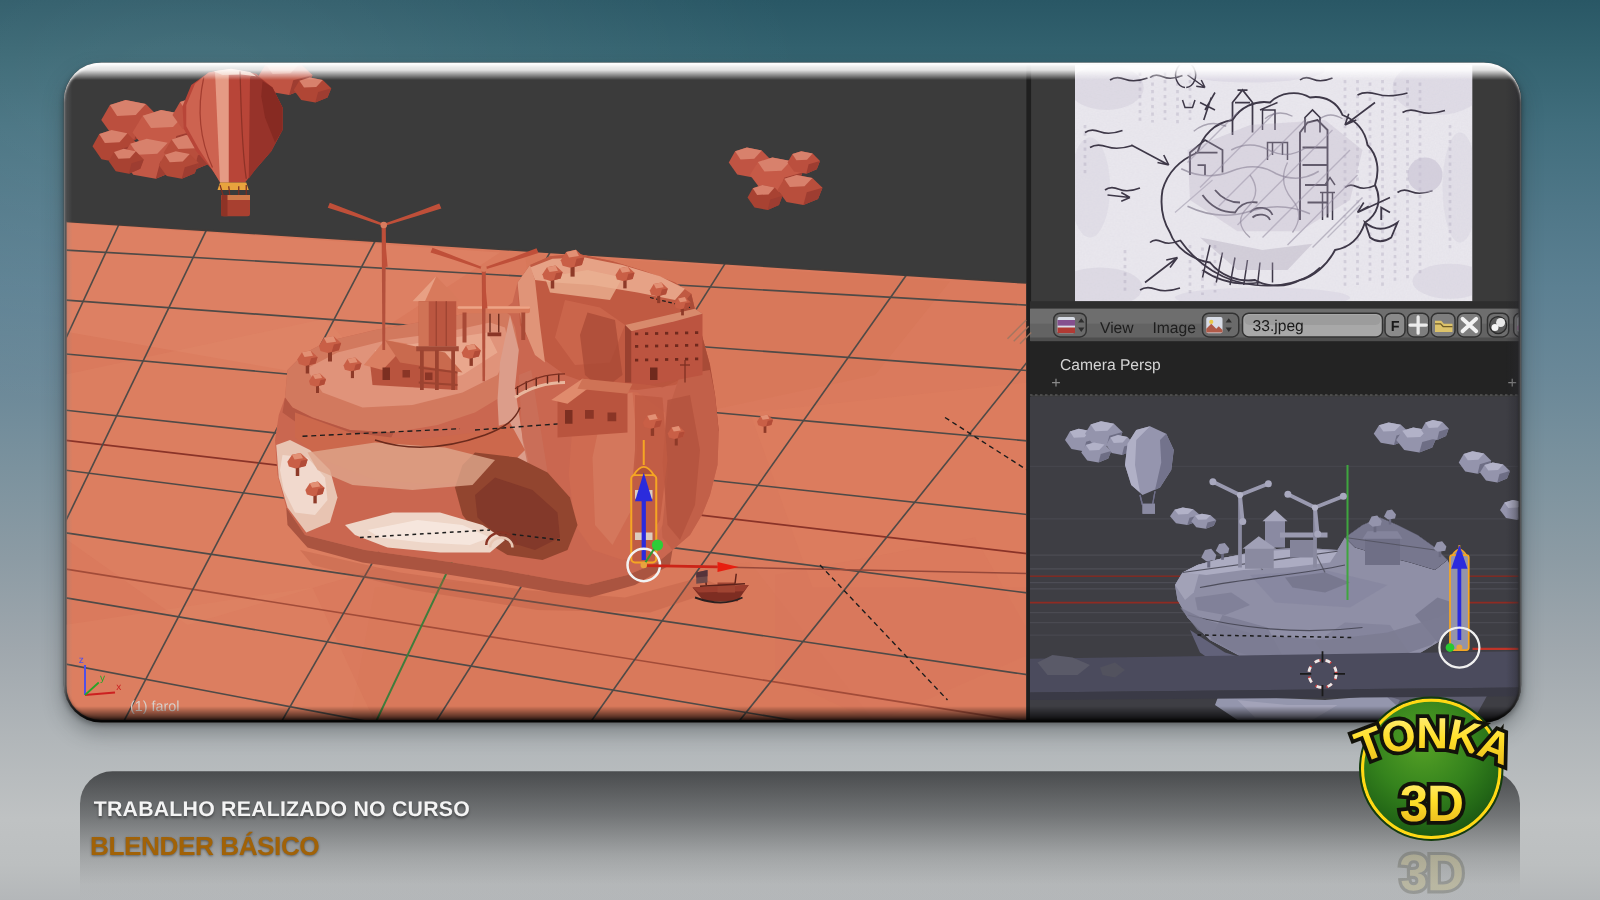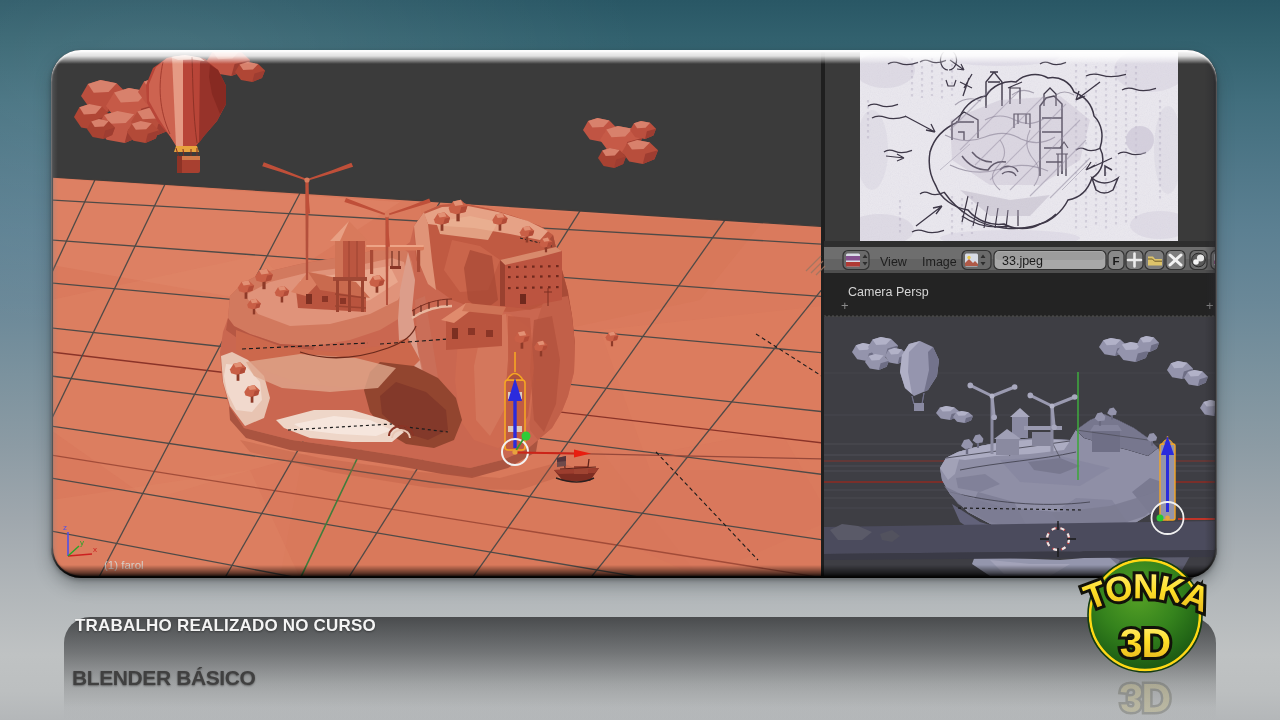--- a/index.html
+++ b/index.html
@@ -26,22 +26,22 @@
     linear-gradient(0deg, rgba(0,0,0,.9) 0px, rgba(0,0,0,.55) 5px, rgba(0,0,0,0) 13px),
     linear-gradient(90deg, rgba(130,135,140,.55) 0px, rgba(130,135,140,.2) 3px, rgba(130,135,140,0) 7px),
     linear-gradient(270deg, rgba(40,40,45,.75) 0px, rgba(40,40,45,.3) 5px, rgba(40,40,45,0) 12px);
   box-shadow: inset 0 2px 2px rgba(255,255,255,.9), inset 0 -2px 3px rgba(0,0,0,.8);
 }
 #band {
   position:absolute; left:64px; top:617px; width:1152px; height:103px;
   border-radius:26px 26px 0 0;
   background:linear-gradient(180deg, rgba(22,23,25,.68) 0%, rgba(40,42,44,.5) 35%, rgba(80,82,84,.26) 65%, rgba(140,142,144,.08) 88%, rgba(170,172,174,0) 100%);
 }
-.t1 { position:absolute; left:75px; top:616px; font-size:17px; font-weight:bold; color:#f4f4f4; letter-spacing:.2px; text-shadow:0 1px 2px rgba(0,0,0,.4); }
-.t2 { position:absolute; left:72px; top:666px; font-size:21px; font-weight:bold; color:#404040; letter-spacing:-0.4px; text-shadow:0 1px 2px rgba(0,0,0,.4); }
+.t1 { position:absolute; left:75px; top:638px; font-size:17px; font-weight:bold; color:#f4f4f4; letter-spacing:.2px; text-shadow:0 1px 2px rgba(0,0,0,.4); }
+.t2 { position:absolute; left:72px; top:666px; font-size:21px; font-weight:bold; color:#a16207; letter-spacing:-0.4px; text-shadow:0 1px 2px rgba(0,0,0,.4); }
 </style></head>
 <body>
 <div id="panel">
   <div id="content">
       <svg width="1162" height="524" viewBox="53 52 1162 524" xmlns="http://www.w3.org/2000/svg" style="position:absolute;left:0;top:0">
 <defs>
 <filter id="grainf" x="0" y="0" width="100%" height="100%">
             <feTurbulence type="fractalNoise" baseFrequency="0.9" numOctaves="2" result="n"></feTurbulence>
             <feColorMatrix in="n" type="matrix" values="0 0 0 0 0.62  0 0 0 0 0.60  0 0 0 0 0.68  0 0 0 0.6 0"></feColorMatrix>
             <feComposite operator="over" in2="SourceGraphic"></feComposite>

